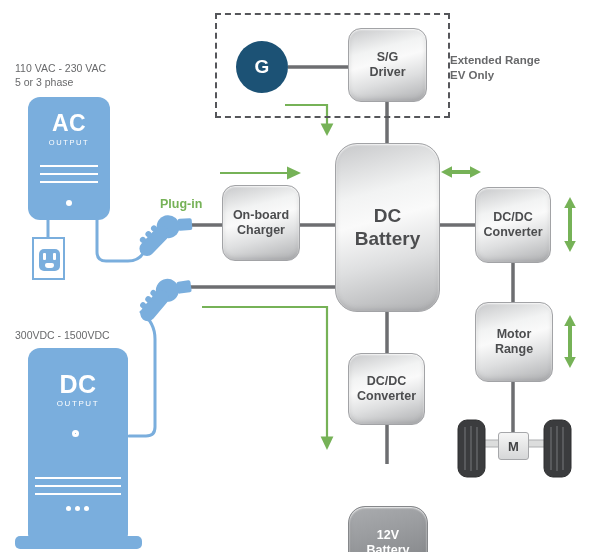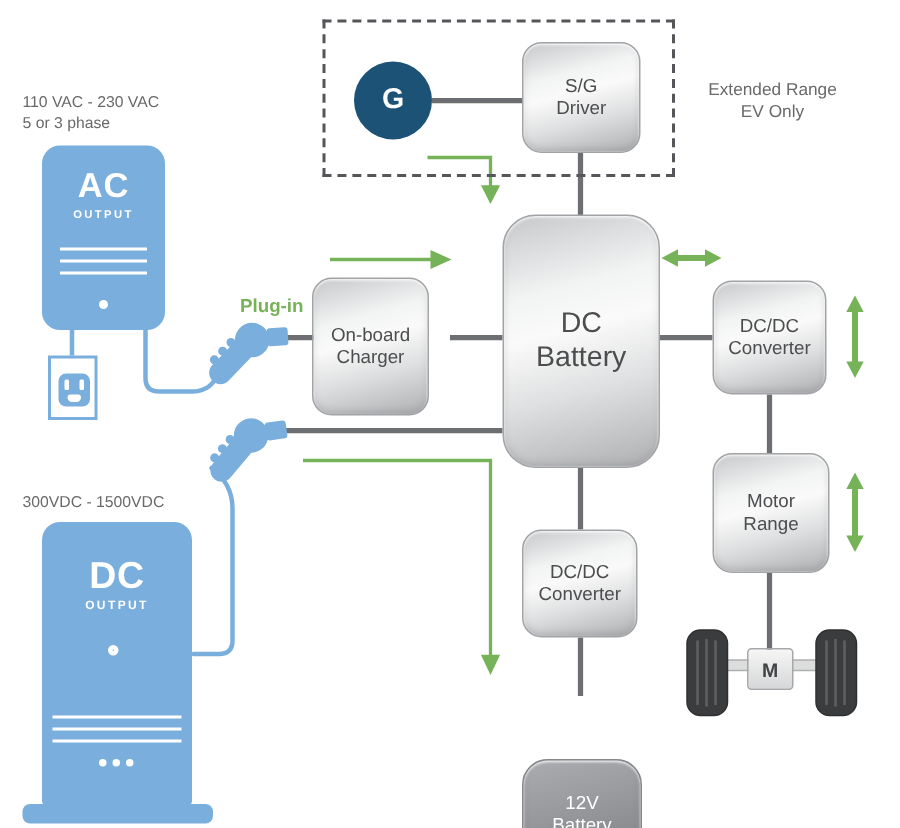--- a/index.html
+++ b/index.html
@@ -11,39 +11,39 @@
   svg.layer { position:absolute; left:0; top:0; }
   .abs { position:absolute; }
   .preline { white-space:pre-line; }
 
   
   .gbox {
     position:absolute; border-radius:13px; border:1px solid #a2a3a6;
     background:linear-gradient(165deg,#c7c8ca 0%,#f2f3f3 30%,#fafafa 45%,#dedfe0 68%,#aeafb1 100%);
     box-shadow:inset 0 1px 2px rgba(255,255,255,.9), inset 0 -2px 4px rgba(110,112,115,.25);
     display:flex; align-items:center; justify-content:center; text-align:center;
-    color:var(--box_text); font-weight:normal; font-size:12.5px; line-height:1.18;
+    color:var(--box_text); font-weight:bold; font-size:12.5px; line-height:1.18;
     white-space:pre-line;
   }
   .gbox.big { border-radius:22px; font-size:19px; line-height:1.2; }
   .gbox.dark {
     background:linear-gradient(165deg,#aaacaf 0%,#9b9da0 35%,#8d8f92 65%,#77797c 100%);
     border:1px solid #85878a; color:#ffffff; border-radius:17px;margin-top:43px;
   }
 
   
   .station { position:absolute; background:var(--blue); color:#ffffff; text-align:center; }
   .station .title { position:absolute; left:0; width:100%; font-weight:bold; letter-spacing:.5px; }
-  .station .subtitle { position:absolute; left:0; width:100%; font-weight:bold; letter-spacing:1.6px; font-size:7.5px; }
+  .station .subtitle { position:absolute; left:0; width:100%; font-weight:normal; letter-spacing:1.6px; font-size:7.5px; }
   .vent { position:absolute; background:#ffffff; height:2px; }
   .dot { position:absolute; background:#ffffff; border-radius:50%; }
   .ring { position:absolute; border:3px solid #ffffff; border-radius:50%; background:transparent; }
 
   .caption { position:absolute; color:var(--caption_text); font-weight:normal; font-size:10.5px; text-align:left; line-height:1.35; }
-  .note { position:absolute; color:var(--caption_text); font-weight:normal; font-size:11.5px; text-align:center; line-height:1.3; }
+  .note { position:absolute; color:var(--caption_text); font-weight:bold; font-size:11.5px; text-align:left; line-height:1.3; }
   .plugin-label { position:absolute; color:var(--green); font-weight:bold; font-size:12.5px; }
 
   .dashed-region { position:absolute; border:2px dashed #55565a; background:transparent; }
 
   .gen {
     position:absolute; border-radius:50%; background:var(--navy); color:#ffffff;
     display:flex; align-items:center; justify-content:center; font-weight:bold; font-size:19px;
   }
   .motorbox {
     position:absolute; border:1px solid #a6a7aa; border-radius:3px;
@@ -153,21 +153,21 @@
     </g>
   </svg>
 
   <div class="dashed-region" style="left:215px; top:13px; width:235px; height:105px;"></div>
 
   <div class="gen" style="left:236px; top:41px; width:52px; height:52px;">G</div>
 
   <div class="gbox" style="left:348px; top:28px; width:79px; height:74px;">S/G
 Driver</div>
 
-  <div class="gbox" style="left:208px; top:185px; width:78px; height:92px;">On-board
+  <div class="gbox" style="left:222px; top:185px; width:78px; height:76px;">On-board
 Charger</div>
 
   <div class="gbox big" style="left:335px; top:143px; width:105px; height:169px;">DC
 Battery</div>
 
   <div class="gbox" style="left:475px; top:187px; width:76px; height:76px;">DC/DC
 Converter</div>
 
   <div class="gbox" style="left:475px; top:302px; width:78px; height:80px;">Motor
 Range</div>

